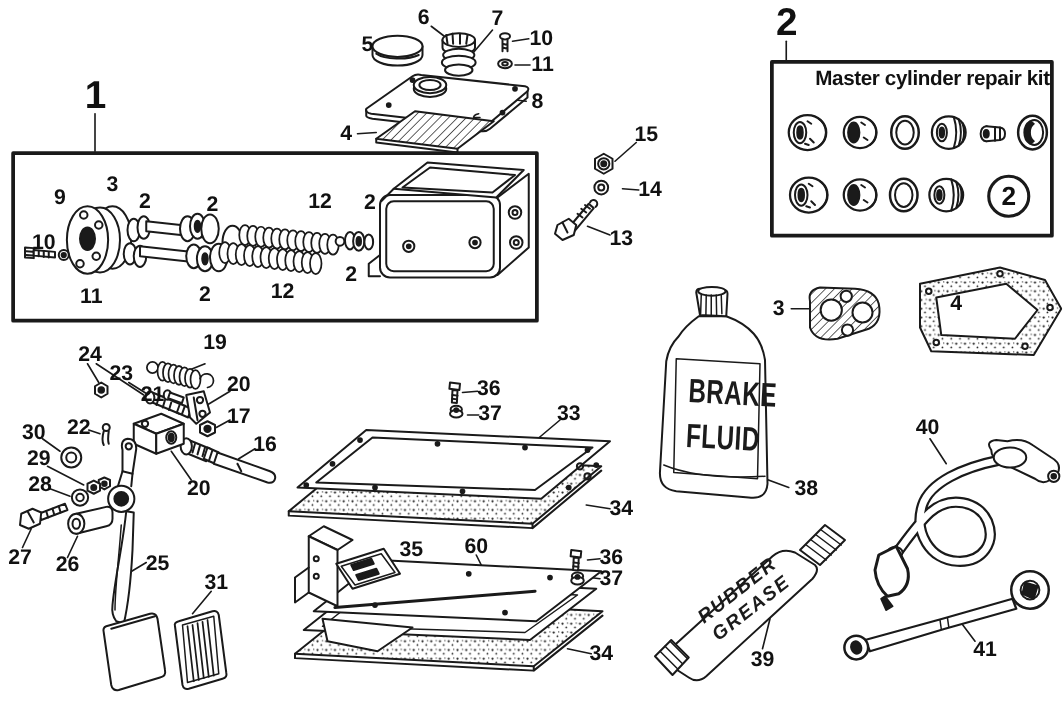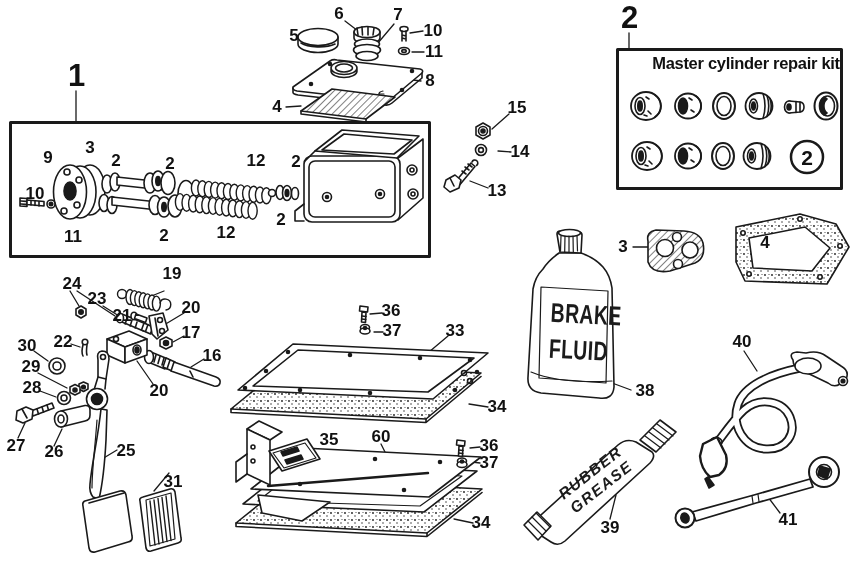--- a/index.html
+++ b/index.html
@@ -571,21 +571,21 @@
       <span class="callout" style="left: 191px; top: 333px;">17</span>
       <span class="callout" style="left: 212px; top: 356px;">16</span>
       <span class="callout" style="left: 63px; top: 342px;">22</span>
       <span class="callout" style="left: 27px; top: 346px;">30</span>
       <span class="callout" style="left: 31px; top: 367px;">29</span>
       <span class="callout" style="left: 32px; top: 388px;">28</span>
       <span class="callout" style="left: 159px; top: 391px;">20</span>
       <span class="callout" style="left: 16px; top: 446px;">27</span>
       <span class="callout" style="left: 54px; top: 452px;">26</span>
       <span class="callout" style="left: 126px; top: 451px;">25</span>
-      <span class="callout" style="left: 173px; top: 466px; margin-top: 16px;">31</span>
+      <span class="callout" style="left: 173px; top: 466px;">31</span>
       <span class="callout" style="left: 391px; top: 311px;">36</span>
       <span class="callout" style="left: 392px; top: 331px;">37</span>
       <span class="callout" style="left: 455px; top: 331px;">33</span>
       <span class="callout" style="left: 497px; top: 407px;">34</span>
       <span class="callout" style="left: 294px; top: 440px; margin-left: 35px;">35</span>
       <span class="callout" style="left: 381px; top: 437px;">60</span>
       <span class="callout" style="left: 489px; top: 446px;">36</span>
       <span class="callout" style="left: 489px; top: 463px;">37</span>
       <span class="callout" style="left: 481px; top: 523px;">34</span>
       <span class="callout big" style="left: 629px; top: 18px;">2</span>

